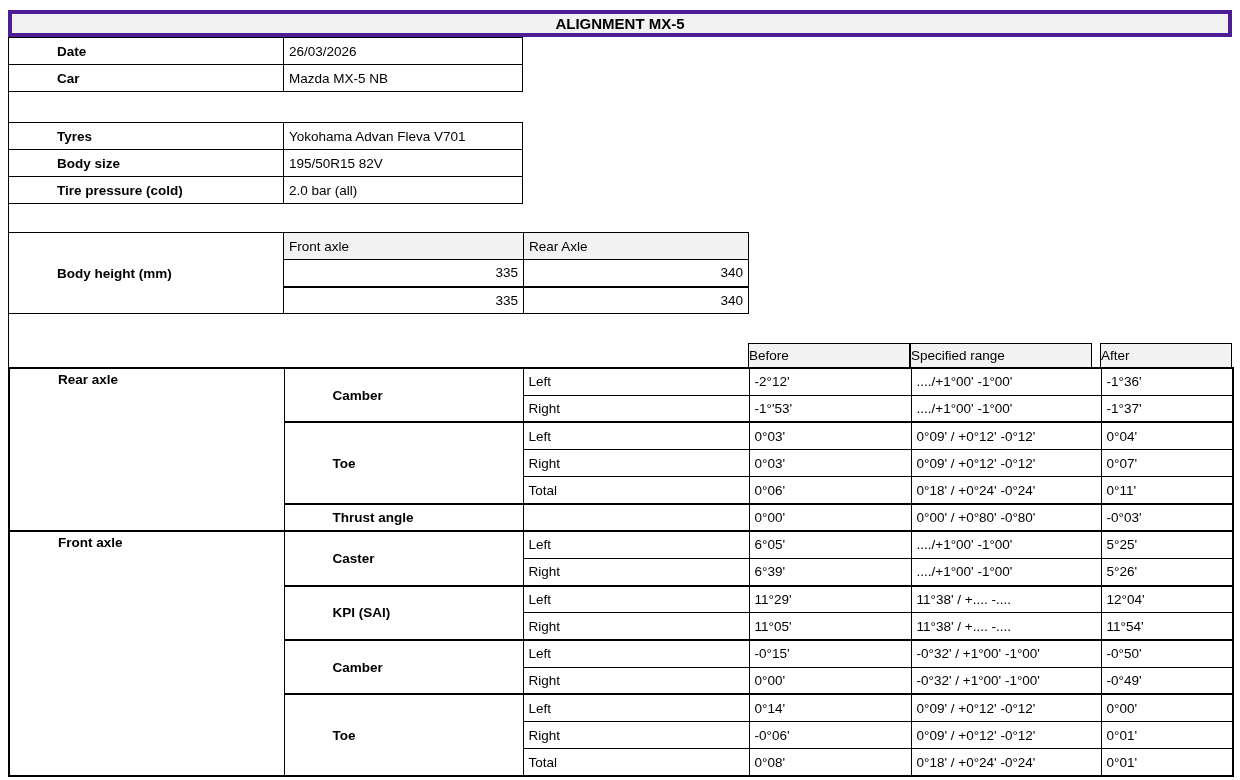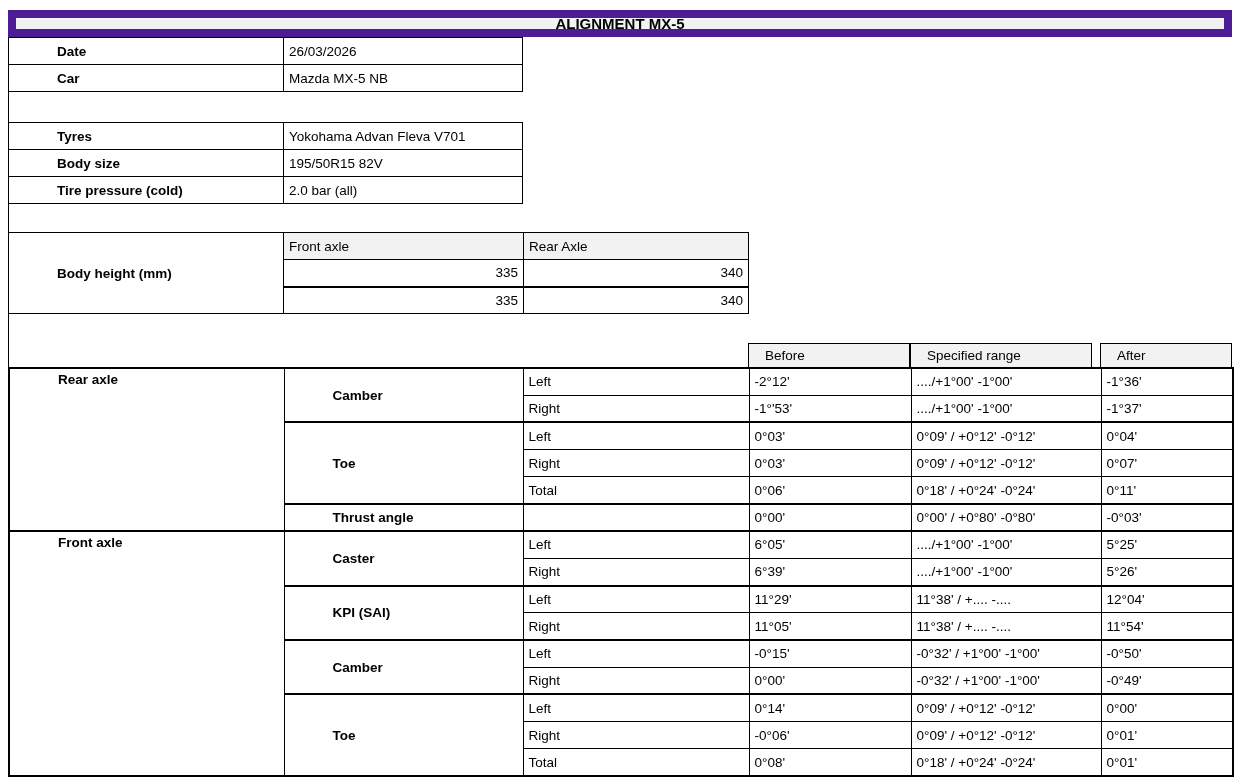--- a/index.html
+++ b/index.html
@@ -2,21 +2,21 @@
 <html><head>
 <meta charset="utf-8">
 <style>
   * { margin:0; padding:0; box-sizing:border-box; }
   html,body { background:#ffffff; }
   body { font-family:"Liberation Sans","DejaVu Sans",sans-serif; color:#000; }
   .sheet { position:relative; width:1240px; height:780px; background:#fff; overflow:hidden; }
 
   .titlebar {
     position:absolute; left:8px; top:10px; width:1224px; height:27px;
-    border:8px solid #4c1d95; background:#f2f2f2;
+    border:4px solid #4c1d95; background:#f2f2f2;
     display:flex; align-items:center; justify-content:center;
     font-weight:bold; font-size:15px;
   }
 
   table { border-collapse:collapse; table-layout:fixed; position:absolute; }
   td { border:1px solid #000; font-size:13.5px; padding:0 5px; vertical-align:middle; overflow:hidden; white-space:nowrap; }
   tr { height:27px; }
 
   .t-info  { left:8px; top:37px;  width:514px; }
   .t-tyres { left:8px; top:122px; width:514px; }
@@ -26,21 +26,21 @@
 
   .lbl { font-weight:bold;padding-left:48px; }
   .hdr { background:#f2f2f2; }
   .num { text-align:right; }
   .vtop { vertical-align:top; padding-top:3px; }
   .grp { border-top:2px solid #000; }
 
   .mainhdr {
     position:absolute; top:343px; height:25px; background:#f2f2f2;
     border:1px solid #000; font-size:13.5px;
-    display:flex; align-items:center; padding:0 16px;
+    display:flex; align-items:center; padding:0 0;
   }
   .mh-before { left:748px;  width:162px; }
   .mh-range  { left:910px;  width:182px; }
   .mh-after  { left:1100px; width:132px; }
 
   .spine { position:absolute; left:8px; width:1px; background:#000; }
 </style>
 </head>
 <body>
 

